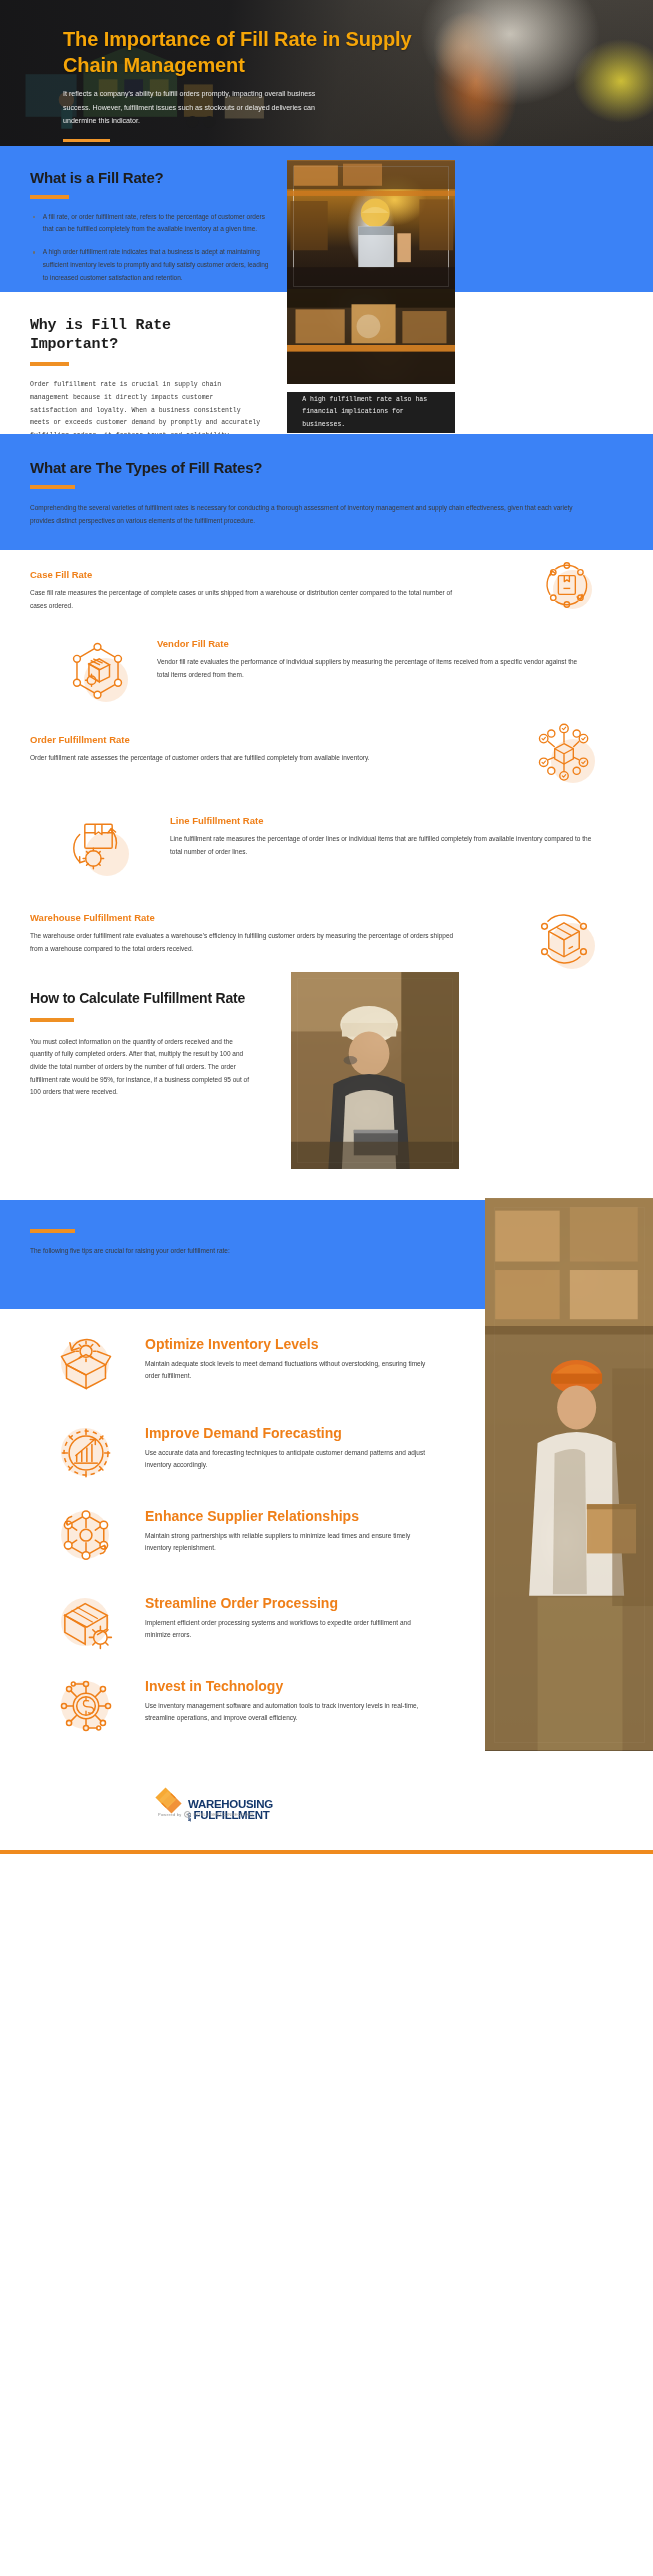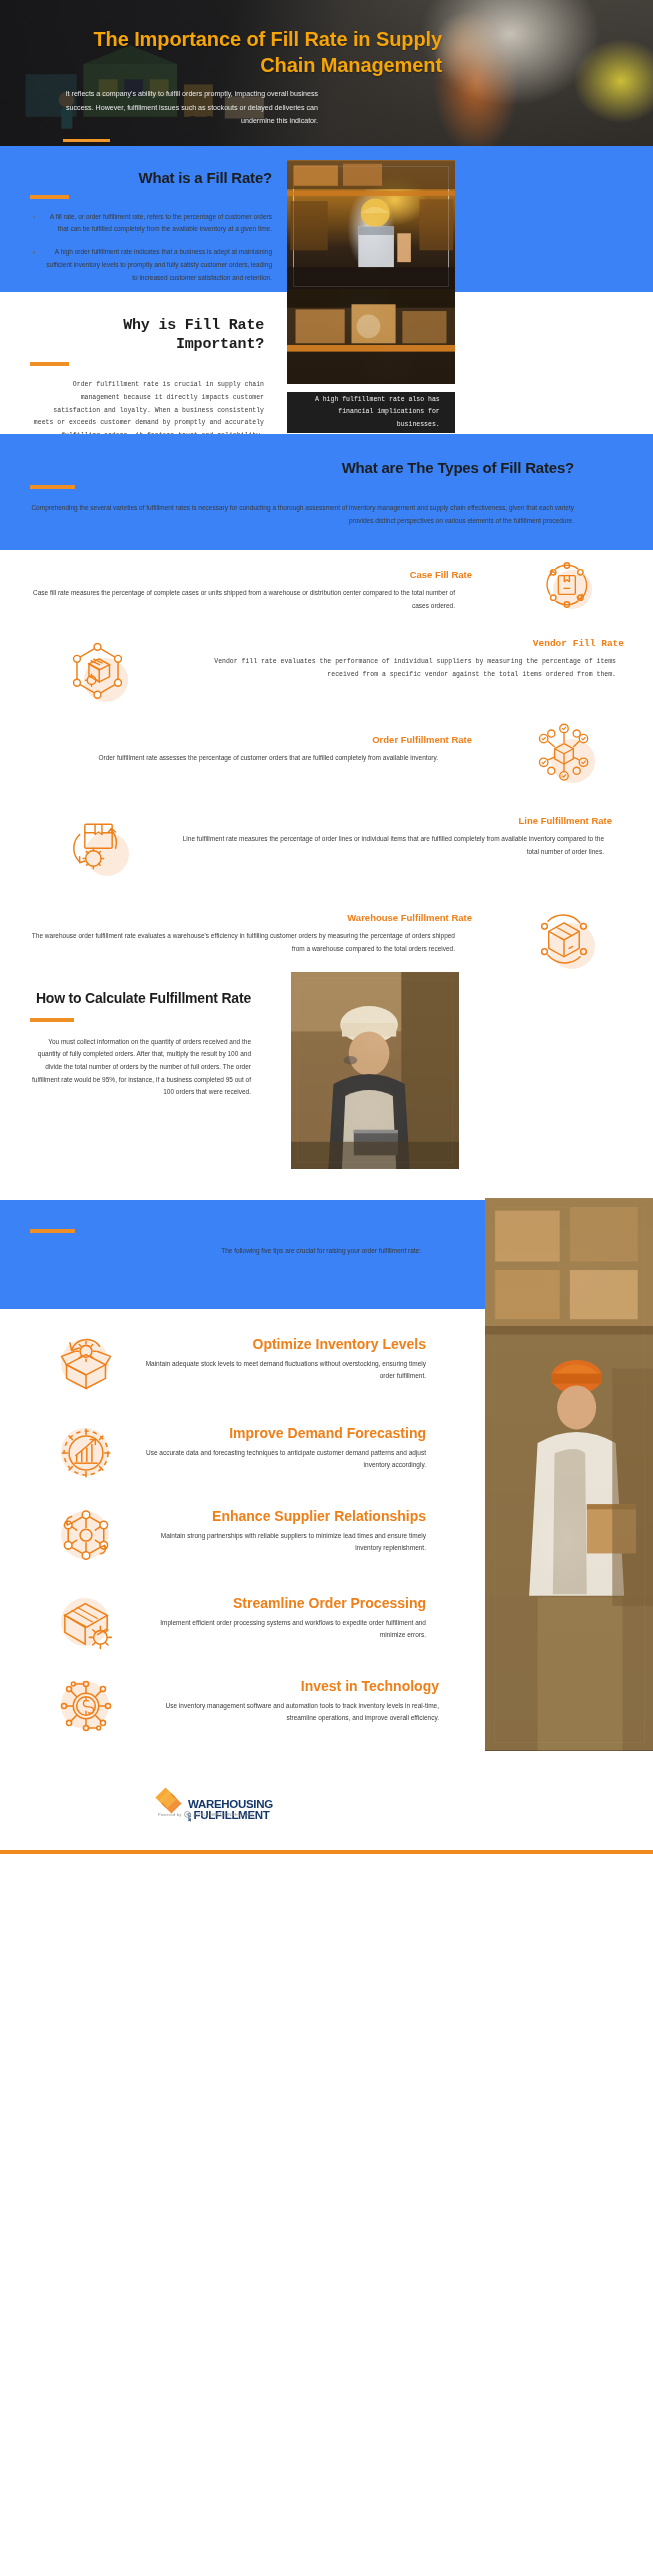--- a/index.html
+++ b/index.html
@@ -4,21 +4,21 @@
 <title>Fill Rate Infographic</title>
 <style>
   * { box-sizing: border-box; margin: 0; padding: 0; }
   html, body {
     width: 653px;
     background: #ffffff;
     font-family: "Liberation Sans", sans-serif;
   }
   body { width: 653px; height: 2576px; position: relative; overflow: hidden; }
 
-  .page { width: 653px; position: relative; text-align: right; }
+  .page { width: 653px; position: relative; }
 
   
   .hero {
     position: relative;
     height: 146px;
     overflow: hidden;
     background: #2e2e2e;
   }
   .hero-photo {
     position: absolute; inset: 0;
@@ -319,21 +319,21 @@
           <circle cx="34" cy="56" r="3.2"></circle>
         <path d="M14 44 a22 22 0 0 1 3 -27" stroke-linecap="round"></path>
         <path d="M21 14 a22 22 0 0 1 26 0" stroke-linecap="round"></path>
         <path d="M54 22 a22 22 0 0 1 -3 27" stroke-linecap="round"></path>
         <path d="M47 52 a22 22 0 0 1 -26 0" stroke-linecap="round"></path>
         <path d="M14 22 l2 -6 l4 3" stroke-linecap="round" stroke-linejoin="round"></path>
         <path d="M52 44 l-2 6 l-4 -3" stroke-linecap="round" stroke-linejoin="round"></path>
       </svg>
     </div>
 
-    <div class="type-row" style="position:absolute; left:182px; top:88px; width:442px;font-family:Liberation Mono, monospace;">
+    <div class="type-row" style="position:absolute; left:157px; top:88px; width:442px;">
       <h3 class="type-title">Vendor Fill Rate</h3>
       <p class="type-body" style="width:434px;">Vendor fill rate evaluates the performance of individual suppliers by measuring the percentage of items received from a specific vendor against the total items ordered from them.</p>
     </div>
     <div class="icon-wrap" style="left:65px; top:90px; width:65px; height:65px;">
       <div class="halo" style="width:44px;height:44px;"></div>
       <svg width="65" height="65" viewBox="0 0 76 76" fill="none" stroke="#ef7f18" stroke-width="1.7">
         <polygon points="38,8 62,22 62,50 38,64 14,50 14,22"></polygon>
         <circle cx="38" cy="8" r="4" fill="#fff"></circle>
           <circle cx="62" cy="22" r="4" fill="#fff"></circle>
         <circle cx="62" cy="50" r="4" fill="#fff"></circle>

